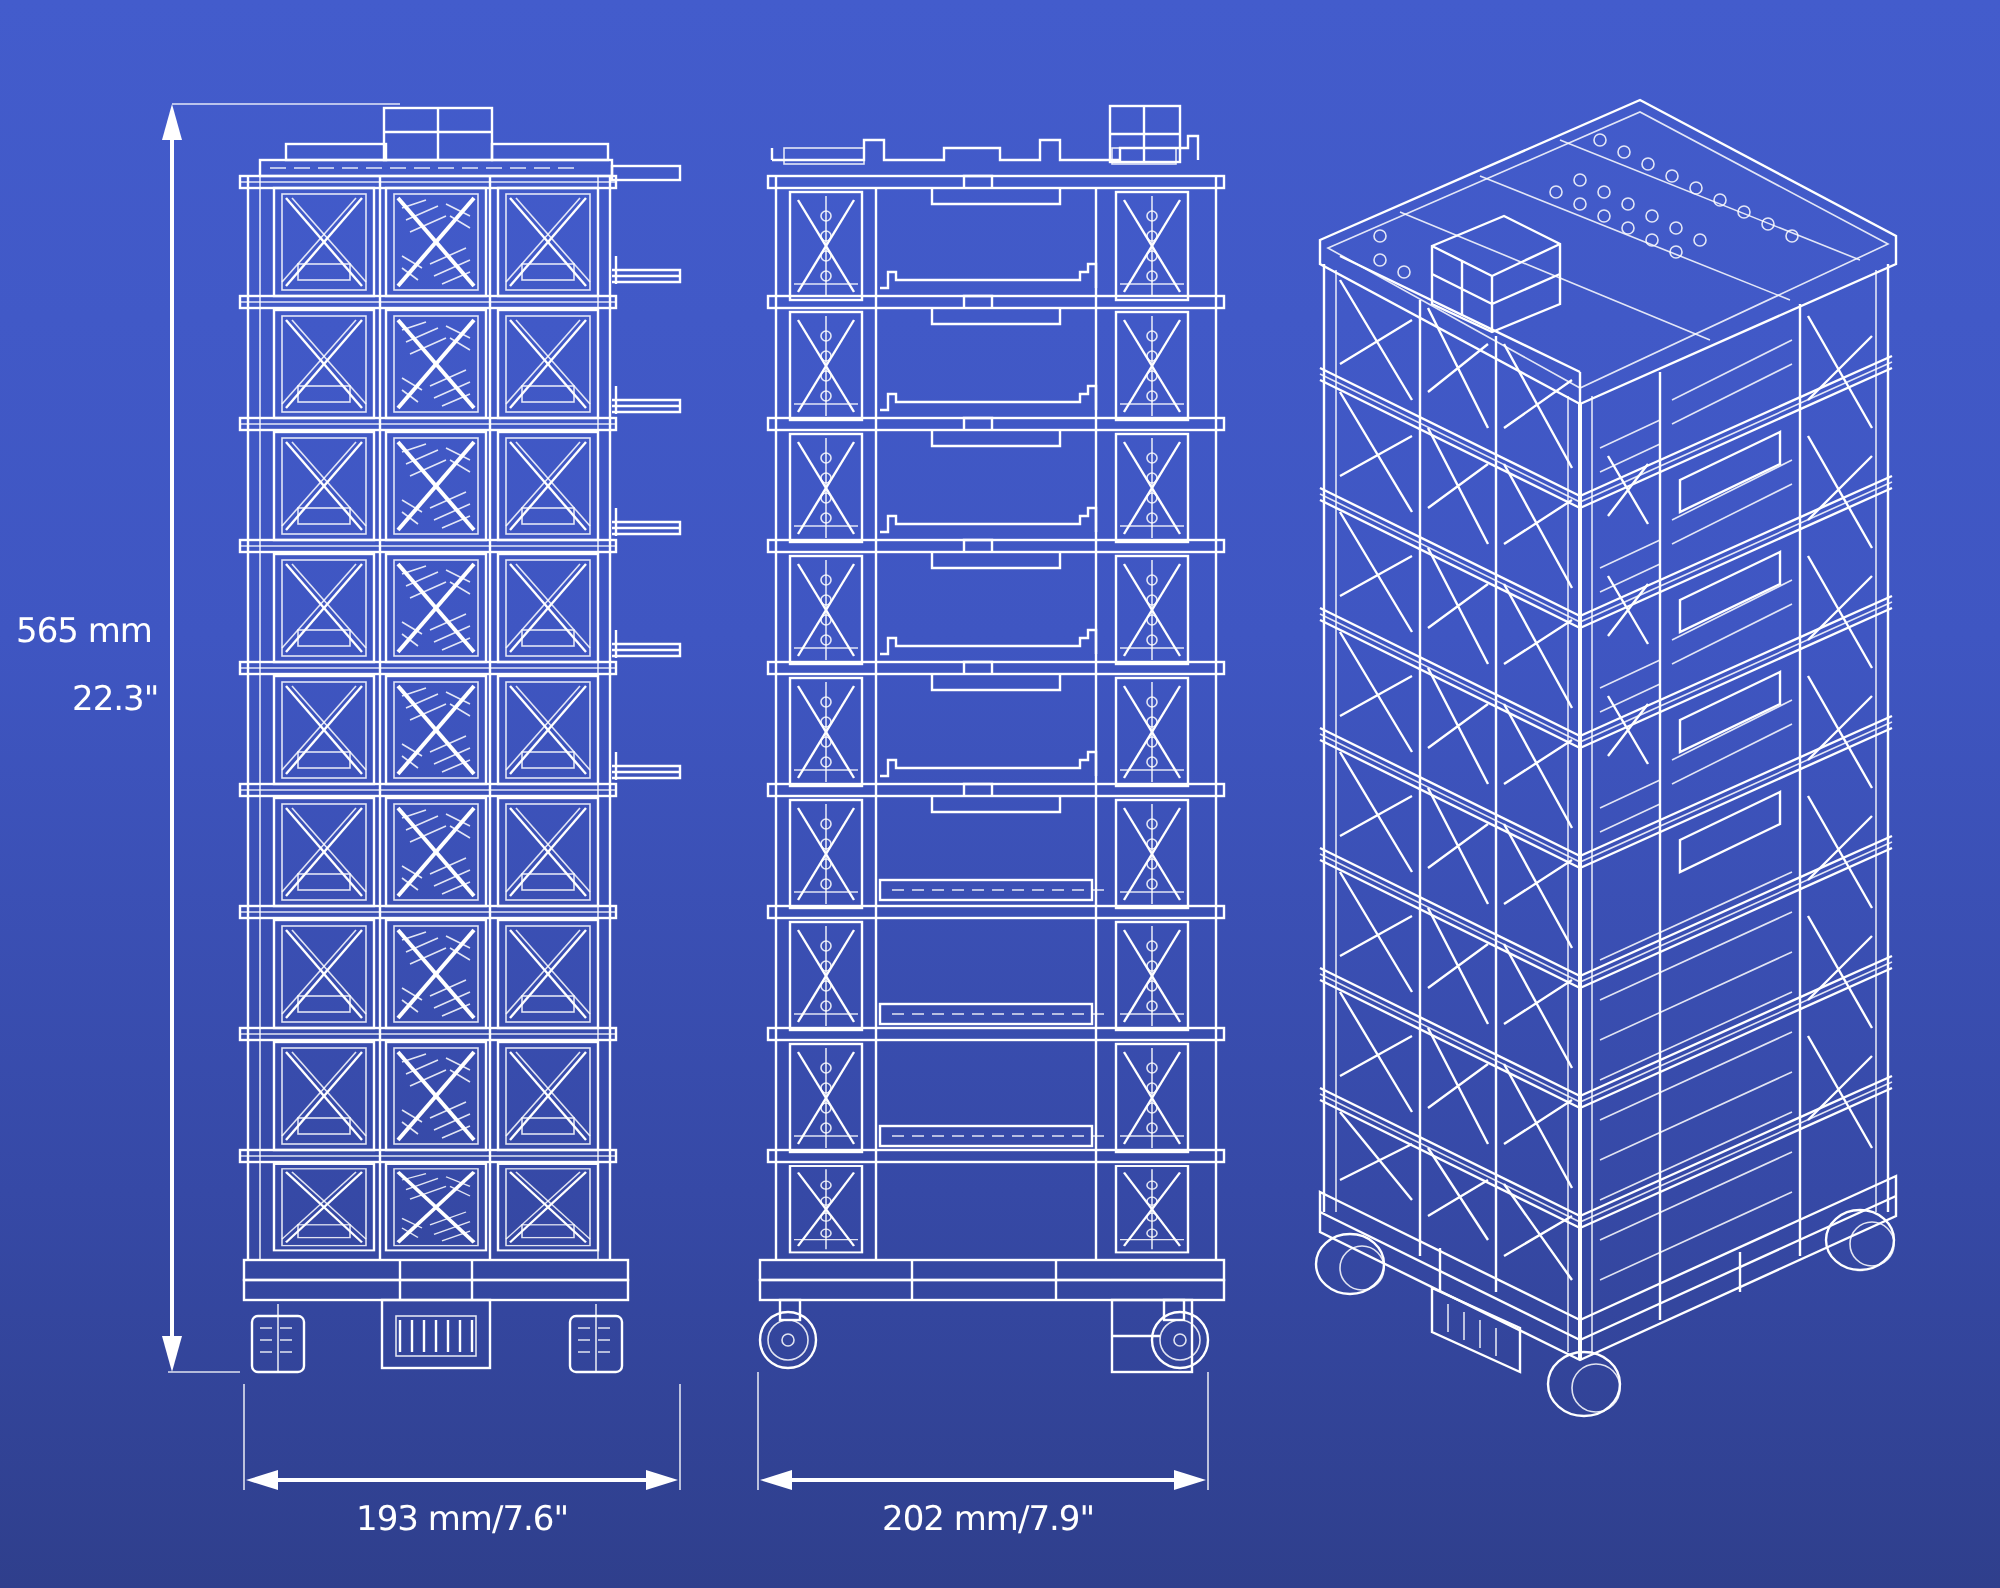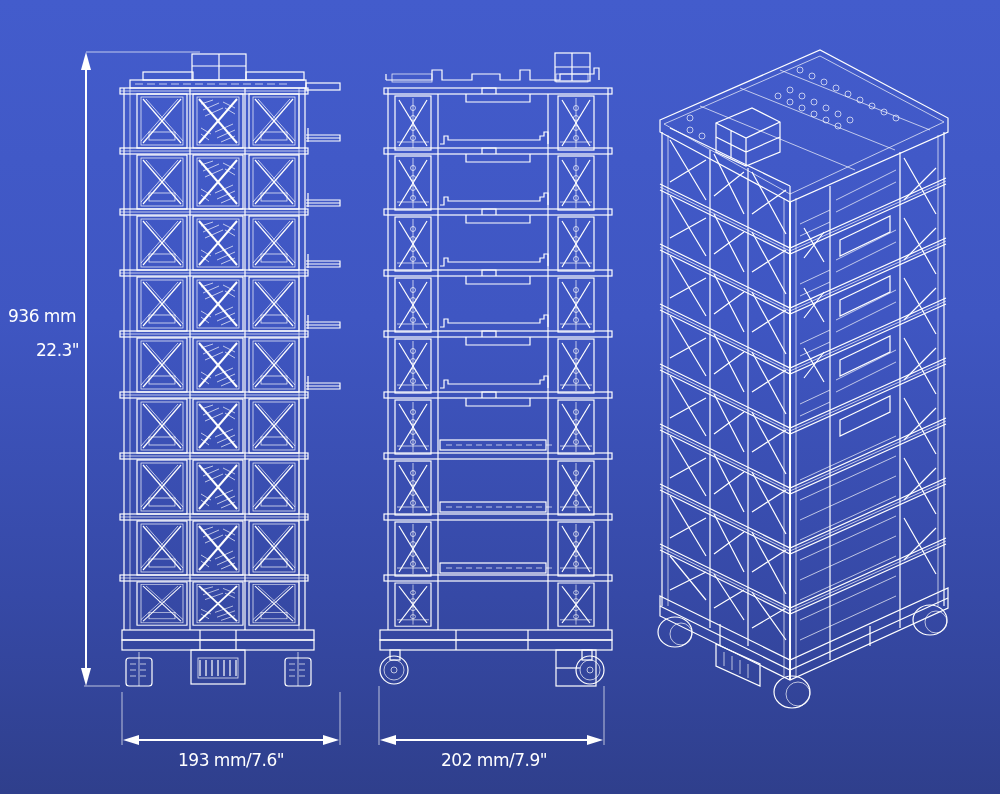--- a/index.html
+++ b/index.html
@@ -517,18 +517,18 @@
         <ellipse cx="792" cy="692" rx="18" ry="16" class="ln"></ellipse>
         <ellipse cx="798" cy="694" rx="12" ry="12" class="lnT"></ellipse>
       </g>
       <g>
         <ellipse cx="930" cy="620" rx="17" ry="15" class="ln"></ellipse>
         <ellipse cx="936" cy="622" rx="11" ry="11" class="lnT"></ellipse>
       </g>
     </g>
   </svg>
 
-  <div class="label" style="left:8px; top:306px; font-size:17px;">936 mm</div>
+  <div class="label" style="left:8px; top:306px; font-size:17px;">565 mm</div>
   <div class="label" style="left:36px; top:340px; font-size:17px;">22.3"</div>
   <div class="label" style="left:178px; top:750px; font-size:17px;">193 mm/7.6"</div>
   <div class="label" style="left:441px; top:750px; font-size:17px;">202 mm/7.9"</div>
 
 </div>
 
 </body></html>

